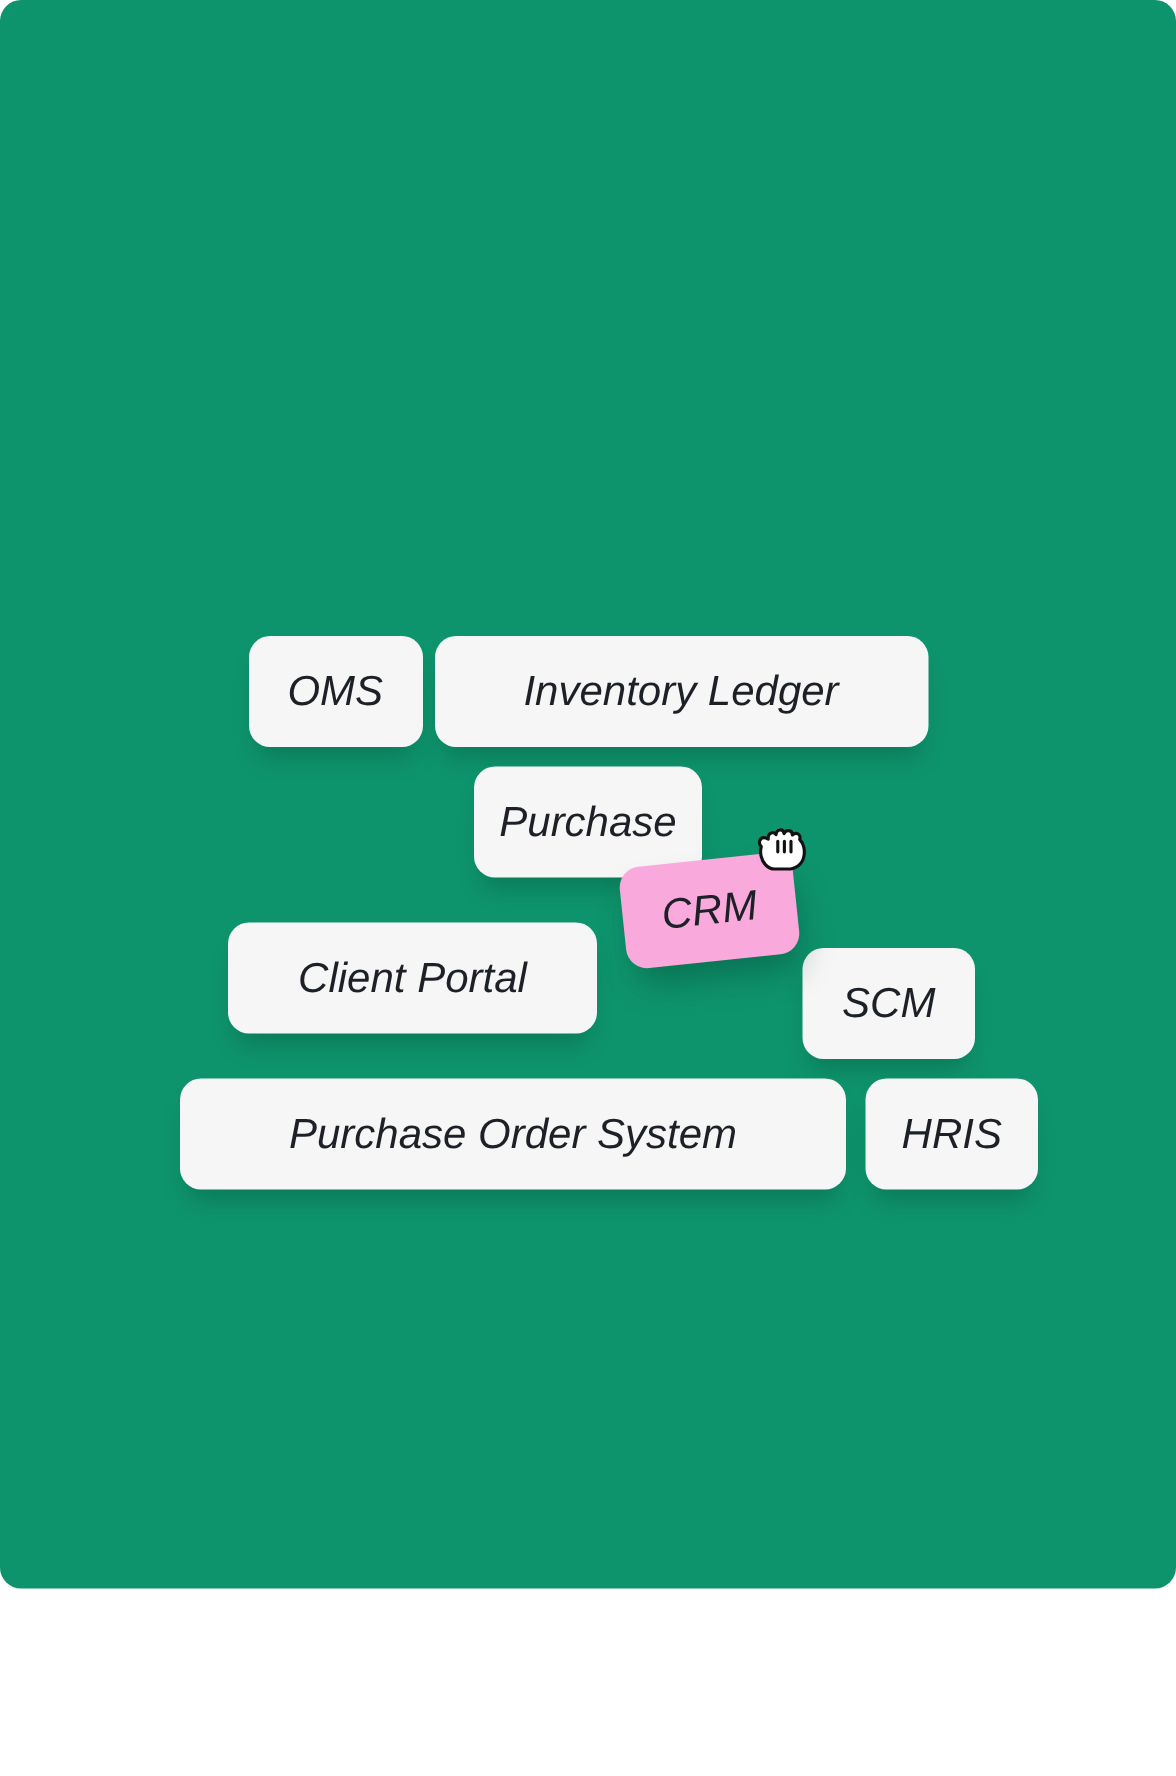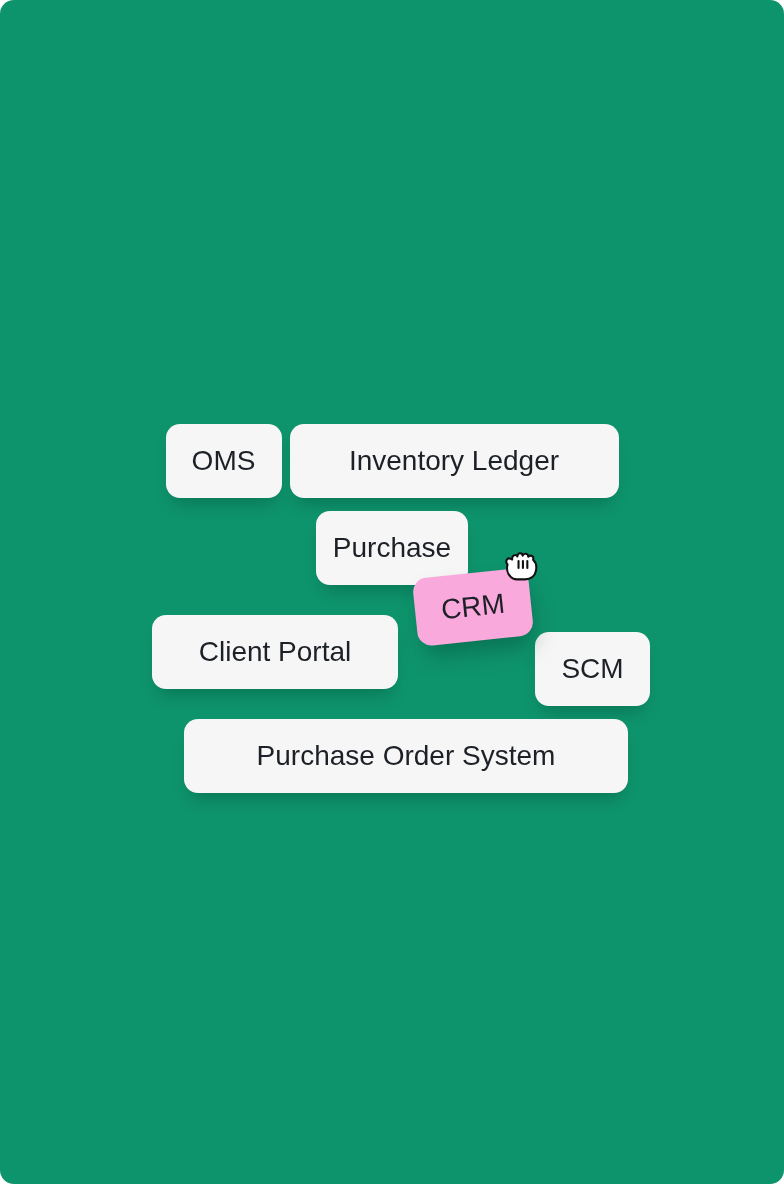--- a/index.html
+++ b/index.html
@@ -6,24 +6,25 @@
     margin: 0;
     padding: 0;
     background: #ffffff;
     width: 784px;
     height: 1184px;
     font-family: "Liberation Sans", "DejaVu Sans", sans-serif;
   }
   .stage {
     position: relative;
     width: 784px;
-    height: 1184px;
+    height: 1059px;
     background: var(--background-green, #0E946C);
     border-radius: 14px;
     overflow: hidden;
+    font-style: italic;
   }
   .board {
     position: absolute;
     top: 424px;
     left: 0;
     width: 100%;
     display: flex;
     flex-direction: column;
     align-items: center;
   }
@@ -105,20 +106,21 @@
     </div>
 
     <div class="row row-3">
       <div class="chip c-cp">Client Portal</div>
       <div class="gap-spacer"></div>
       <div class="chip c-scm">SCM</div>
     </div>
 
     <div class="row row-4">
       <div class="chip c-pos">Purchase Order System</div>
+      <div class="chip c-hris">HRIS</div>
     </div>
 
   </div>
 
   <div class="chip-drag">CRM</div>
 
   <svg class="cursor-grab" viewBox="0 0 36 38" xmlns="http://www.w3.org/2000/svg">
     <path d="M8 29
              C 5.5 26.5, 4.5 22, 5.5 18.5
              C 3.5 16.5, 4.5 12.5, 8 13.5

